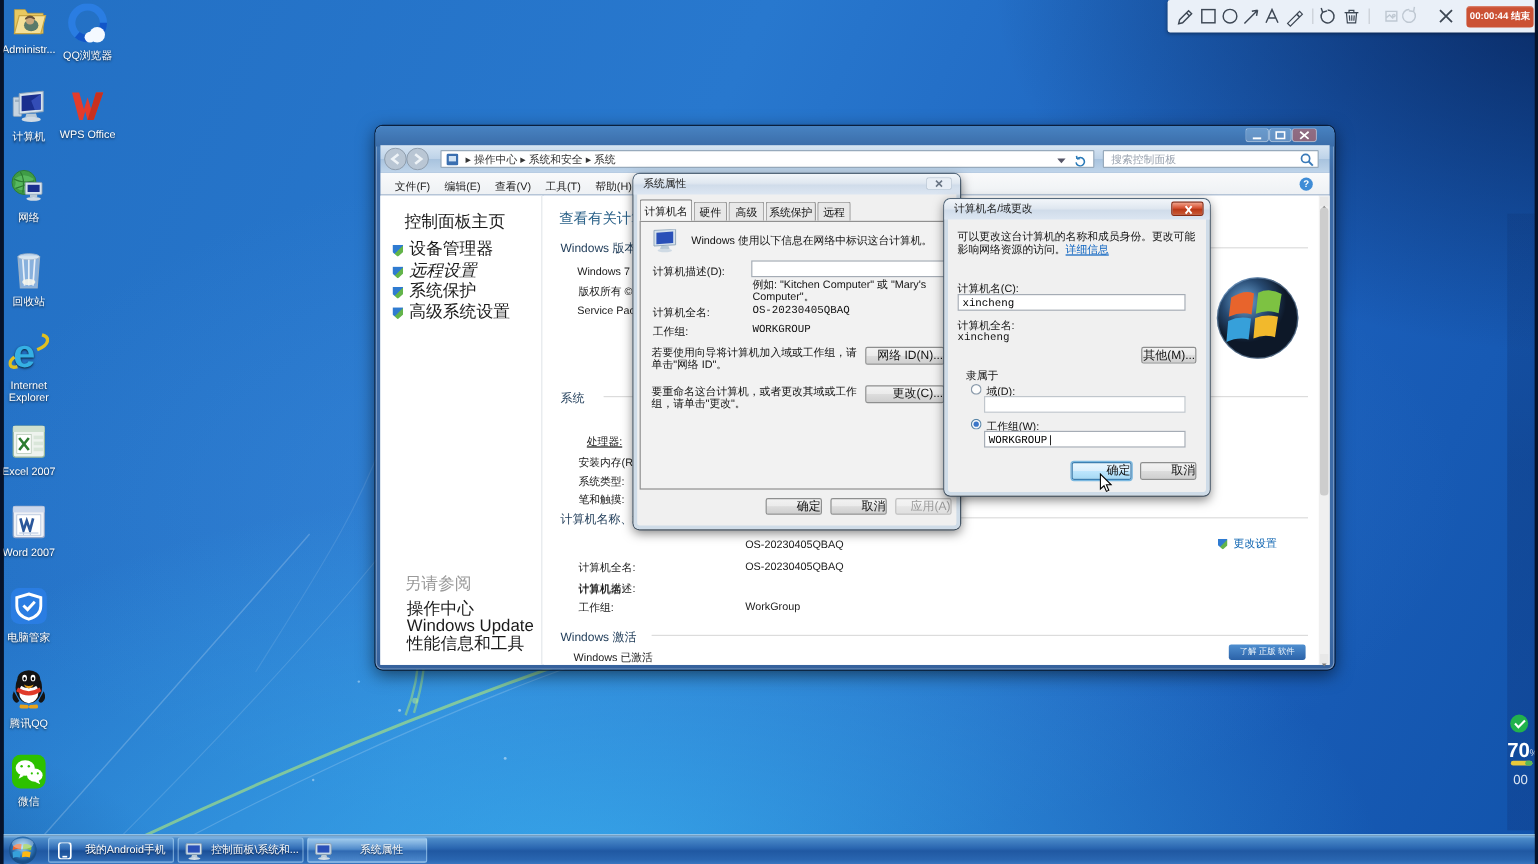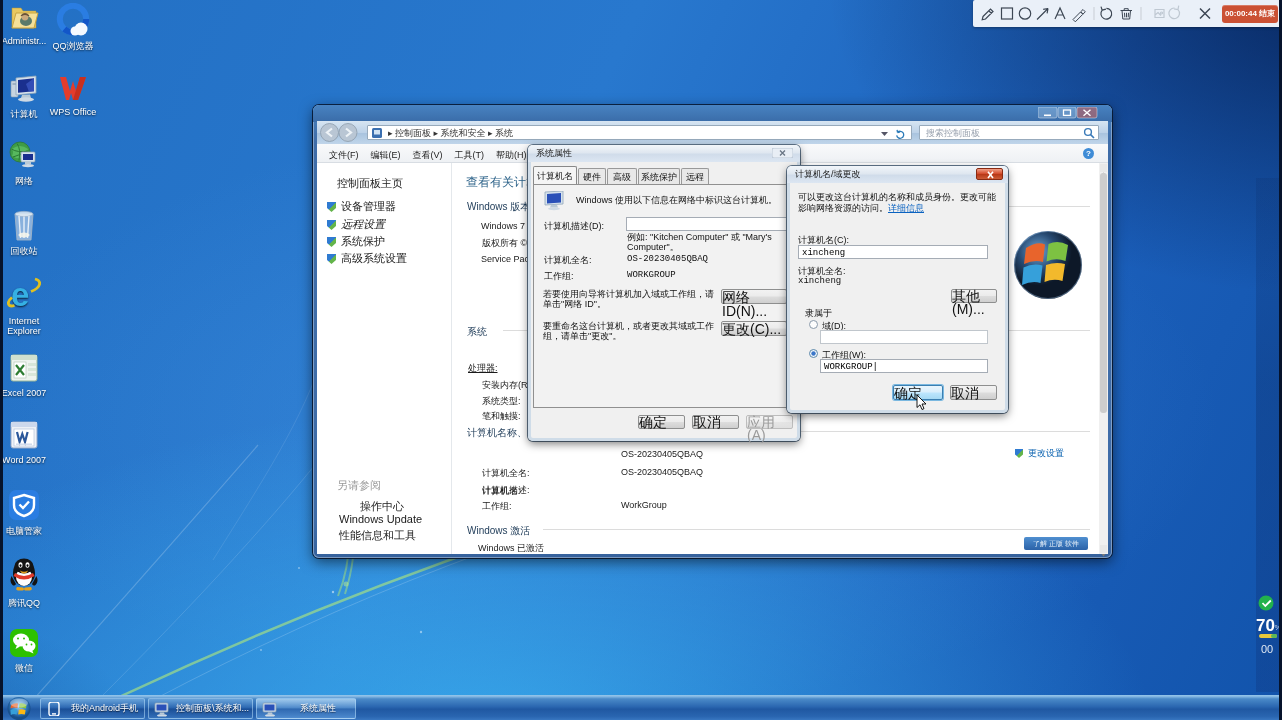--- a/index.html
+++ b/index.html
@@ -42,41 +42,41 @@
   #win .titlebar { position:absolute; left:0; top:0; width:100%; height:17px;
      background:linear-gradient(to bottom, #4883c2, #3a6ca8); border-radius:6px 6px 0 0; }
   #navbar { position:absolute; left:4px; top:16px; width:791px; height:23px;
      background:linear-gradient(to bottom, #d7e5f2, #bdd2e8 50%, #a8c3de 51%, #c0d5ea); }
   #menubar { position:absolute; left:4px; top:39px; width:791px; height:19px;
      background:linear-gradient(to bottom,#f9fafb,#eef1f4); font-size:9px; color:#222;
      border-bottom:1px solid #d8dde3;}
   #menubar span { display:inline-block; margin-left:12px; margin-top:5px; }
   #winbody { position:absolute; left:4px; top:58px; width:791px; height:391px; background:#fff; }
   #leftpane { position:absolute; left:0; top:0; width:135px; height:391px; background:#fff;
-     border-right:1px solid #e4e8ec; font-size:11px; color:#1a1a1a; }
+     border-right:1px solid #e4e8ec; font-size:14px; color:#1a1a1a; }
   #mainpane { position:absolute; left:136px; top:0; width:646px; height:391px; background:#fff;
      font-size:9px; color:#1a1a1a; }
   #vscroll { position:absolute; right:0; top:0; width:9px; height:391px; background:#f0f0f0; }
 
   
   .shield { display:inline-block; width:9px; height:10px; margin-right:5px; vertical-align:-2px;
     background: linear-gradient(135deg,#2f7bd1 0%, #2f7bd1 49%, #63b44a 51%, #63b44a 100%);
     clip-path: polygon(0 0, 100% 0, 100% 60%, 50% 100%, 0 60%); }
 
   .seph { position:absolute; height:1px; background:#dcdcdc; }
 
   
   .dlg { position:absolute; background:#f0f0f0; border-radius:5px;
      box-shadow: 0 3px 9px rgba(0,0,0,.5), 0 0 0 1px #62788e, inset 0 0 0 3px #cfdce8; }
   .dlg .dtitle { position:absolute; left:0; top:0; width:100%; height:17px; border-radius:5px 5px 0 0;
      background:linear-gradient(to bottom, #f2f6fa, #dfe7f0 45%, #d0dcea 55%, #dce6f2);
      font-size:9px; color:#1b1b1b; line-height:17px; padding-left:8px; }
   .btn { position:absolute; border:1px solid #8e8f8f; border-radius:2px;
      background:linear-gradient(to bottom,#f2f2f2,#ebebeb 49%,#dddddd 51%,#cfcfcf);
-     font-size:14px; color:#111; text-align:left; }
+     font-size:10px; color:#111; text-align:right; }
   .btn.dis { color:#9a9a9a; border-color:#bdbdbd;
      background:linear-gradient(to bottom,#f4f4f4,#efefef 49%,#e6e6e6 51%,#dfdfdf); }
   .tbox { position:absolute; background:#fff; border:1px solid #a5acb5; }
   .lbl { position:absolute; font-size:9px; color:#111; white-space:nowrap; }
   .mono { font-family:"Liberation Mono", monospace; font-size:9px; }
 
   
   #anntool { position:absolute; left:973px; top:0px; width:309px; height:27px;
      background:#eaf0f8; border-radius:2px 0 0 2px; box-shadow:0 1px 3px rgba(0,0,0,.35); }
   #recbtn { position:absolute; left:1222px; top:5px; width:56px; height:18px; background:#cb5134;
@@ -232,21 +232,21 @@
         <circle cx="9.5" cy="9.5" r="9" fill="#b9c6d4" stroke="#8d9cab" stroke-width=".8"></circle>
         <circle cx="28" cy="9.5" r="9" fill="#b9c6d4" stroke="#8d9cab" stroke-width=".8"></circle>
         <path d="M12 5.5 L7 9.5 L12 13.5" stroke="#eef3f7" stroke-width="2.2" fill="none"></path>
         <path d="M26 5.5 L31 9.5 L26 13.5" stroke="#eef3f7" stroke-width="2.2" fill="none"></path>
       </svg>
       <div style="position:absolute;left:50px;top:4px;width:545px;height:15px;background:#fff;border:1px solid #97aabc;border-radius:1px;">
         <svg width="10" height="10" style="position:absolute;left:4px;top:2px">
           <rect x="0" y="0" width="10" height="10" rx="1.5" fill="#3a6fb0"></rect>
           <rect x="2" y="2" width="6" height="4.5" fill="#cfe2f4"></rect>
         </svg>
-        <span style="position:absolute;left:20px;top:1px;font-size:9px;color:#333">▸ 控制面板 ▸ 系统和安全 ▸ 系统</span>
+        <span style="position:absolute;left:20px;top:1px;font-size:9px;color:#333">▸ 操作中心 ▸ 系统和安全 ▸ 系统</span>
         <svg width="8" height="6" style="position:absolute;right:22px;top:5px">
             <path d="M0 1 L7 1 L3.5 5 Z" fill="#556"></path>
           </svg>
         <svg width="11" height="11" style="position:absolute;right:5px;top:2px">
             <path d="M2.5 4.5 a3.5 3.5 0 1 1 -.8 2.8 M2.5 4.5 l-.4 -2.6 M2.5 4.5 l2.6 -.4" stroke="#2a7ab8" stroke-width="1.3" fill="none"></path>
           </svg>
       </div>
       <div style="position:absolute;left:602px;top:4px;width:180px;height:15px;background:#fff;border:1px solid #97aabc;border-radius:1px;">
         <span style="position:absolute;left:6px;top:1px;font-size:9px;color:#98a1ae;">搜索控制面板</span>
         <svg width="12" height="12" style="position:absolute;right:3px;top:1px">
@@ -260,21 +260,21 @@
       <span style="position:absolute;right:14px;top:4px;margin:0;width:11px;height:11px;border-radius:6px;background:#3f8cd6;color:#fff;font-size:8px;line-height:11px;text-align:center;font-weight:bold">?</span>
     </div>
     <div id="winbody">
       <div id="leftpane">
         <div style="position:absolute;left:20px;top:13px;">控制面板主页</div>
         <div style="position:absolute;left:10px;top:36px;"><span class="shield"></span>设备管理器</div>
         <div style="position:absolute;left:10px;top:54px;font-style:italic;"><span class="shield"></span>远程设置</div>
         <div style="position:absolute;left:10px;top:71px;"><span class="shield"></span>系统保护</div>
         <div style="position:absolute;left:10px;top:88px;"><span class="shield"></span>高级系统设置</div>
         <div style="position:absolute;left:20px;top:315px;color:#9a9a9a;">另请参阅</div>
-        <div style="position:absolute;left:22px;top:336px;margin-left:21px;">操作中心</div>
+        <div style="position:absolute;left:22px;top:336px;">操作中心</div>
         <div style="position:absolute;left:22px;top:350px;text-align:right;">Windows Update</div>
         <div style="position:absolute;left:22px;top:365px;">性能信息和工具</div>
       </div>
       <div id="mainpane">
         <div style="position:absolute;left:13px;top:11px;font-size:12px;color:#2c6289;">查看有关计算机的基本信息</div>
         <div style="position:absolute;left:14px;top:37px;color:#1d3a57;font-size:10px;">Windows 版本</div>
         <div class="seph" style="left:85px;top:43px;width:552px;"></div>
         <div style="position:absolute;left:28px;top:57px;">Windows 7 旗舰版</div>
         <div style="position:absolute;left:29px;top:74px;">版权所有 © 2009 Microsoft Corporation。保留所有权利。</div>
         <div style="position:absolute;left:28px;top:91px;">Service Pack 1</div>
@@ -290,21 +290,21 @@
           <circle cx="35" cy="44" r="34" fill="url(#orbg)"></circle>
           <circle cx="35" cy="44" r="33.5" fill="none" stroke="rgba(160,200,240,.4)" stroke-width="1.2"></circle>
           <path d="M13 27 Q24 20 32 23.5 L30 41 Q21 38.5 11 43 Z" fill="#e8642c"></path>
           <path d="M35.5 23 Q45 18.5 55 24 L52.5 40 Q43 36.5 33.5 40.5 Z" fill="#7dc242"></path>
           <path d="M10.5 46.5 Q20 42 29.5 44.5 L27.5 62 Q19 59.5 9 64 Z" fill="#36a0da"></path>
           <path d="M33 44 Q42.5 40.5 52 43 L49.5 60 Q40.5 57 31.5 61 Z" fill="#f2b92c"></path>
         </svg>
         <div style="position:absolute;left:14px;top:162px;color:#1d3a57;font-size:10px;">系统</div>
         <div class="seph" style="left:50px;top:167px;width:587px;"></div>
         <div style="position:absolute;left:29px;top:182px;margin-left:46px;">分级:</div>
-        <div style="position:absolute;left:15px;top:199px;text-decoration:underline;">处理器:</div>
+        <div style="position:absolute;left:36px;top:199px;text-decoration:underline;">处理器:</div>
         <div style="position:absolute;left:29px;top:216px;">安装内存(RAM):</div>
         <div style="position:absolute;left:29px;top:232px;">系统类型:</div>
         <div style="position:absolute;left:29px;top:247px;">笔和触摸:</div>
         <div style="position:absolute;left:14px;top:263px;color:#1d3a57;font-size:10px;">计算机名称、域和工作组设置</div>
         <div class="seph" style="left:160px;top:268px;width:477px;"></div>
         <div style="position:absolute;left:29px;top:302px;margin-top:20px;">计算机名:</div>
         <div style="position:absolute;left:168px;top:286px;">OS-20230405QBAQ</div>
         <div style="position:absolute;left:29px;top:304px;">计算机全名:</div>
         <div style="position:absolute;left:168px;top:304px;">OS-20230405QBAQ</div>
         <div style="position:absolute;left:29px;top:321px;">计算机描述:</div>

